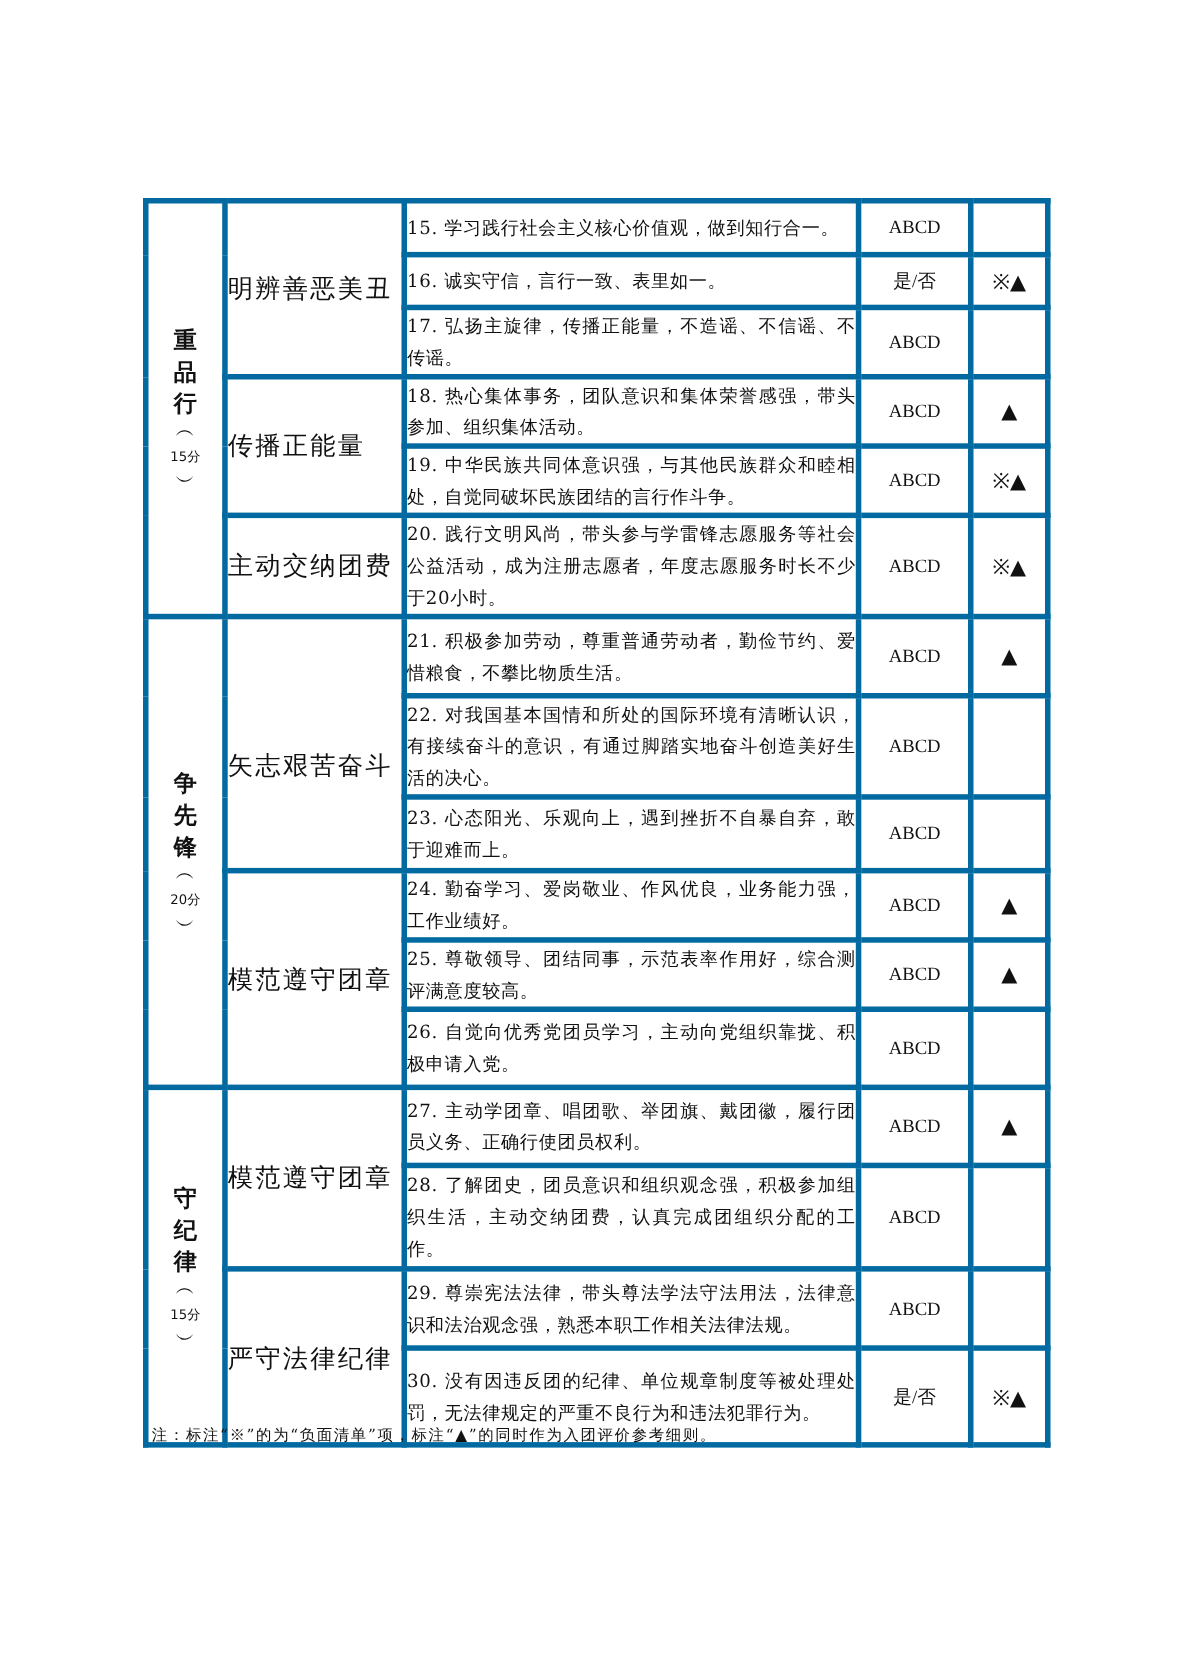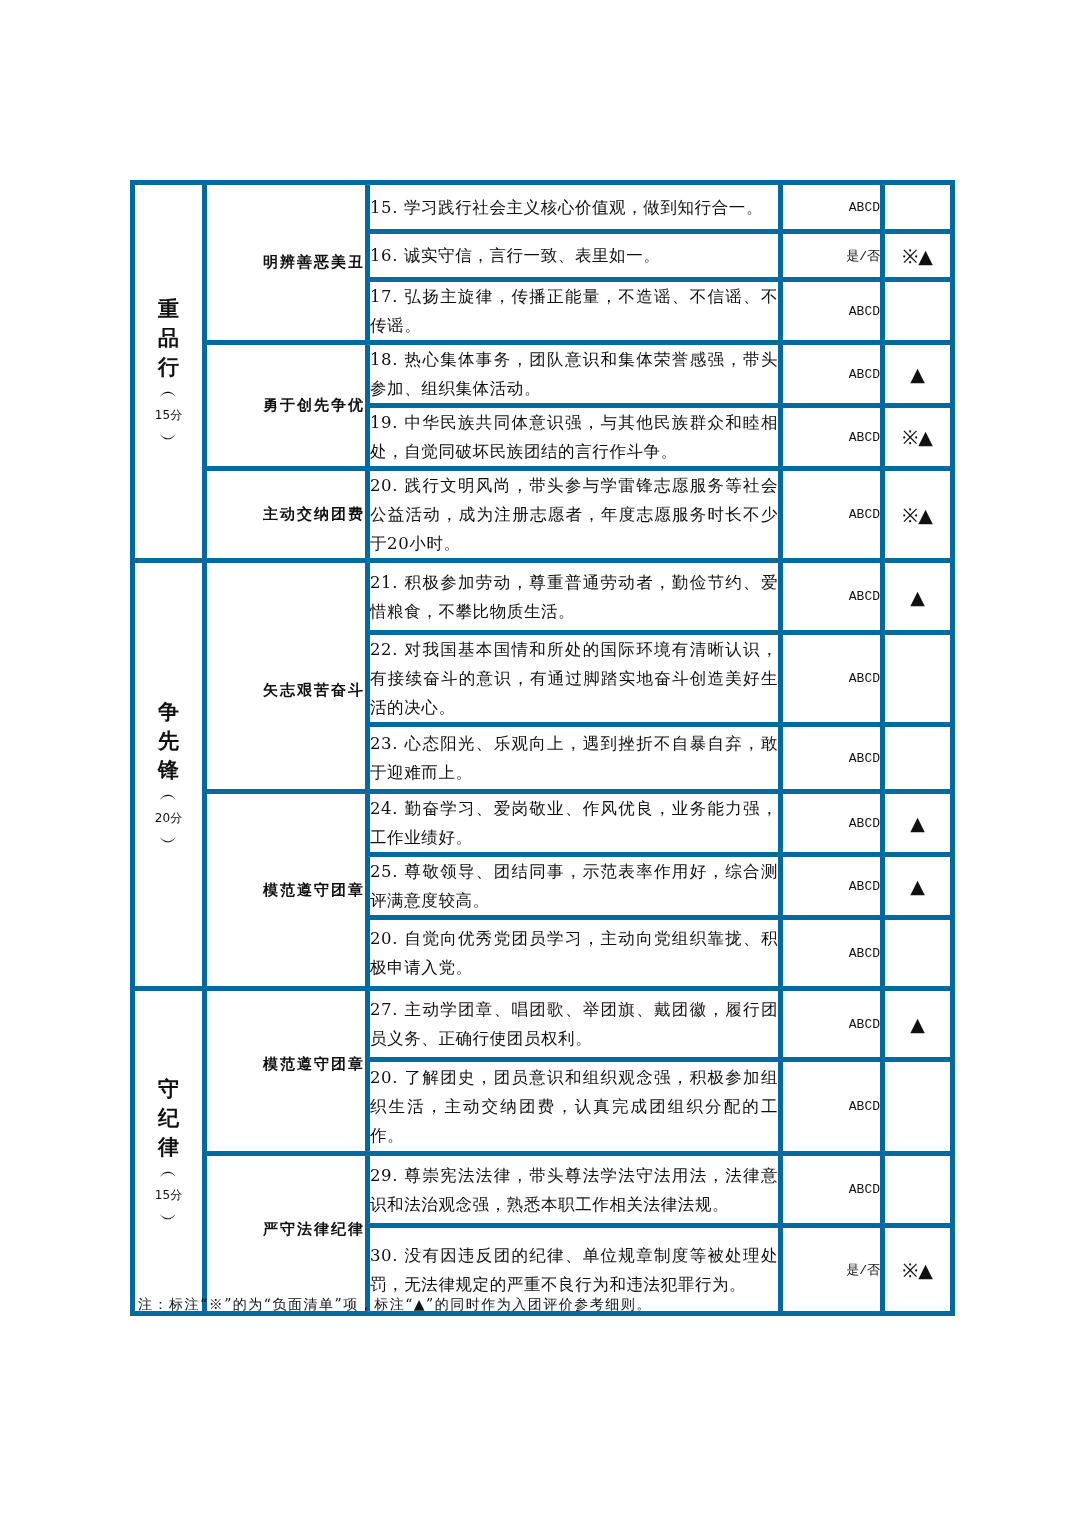--- a/index.html
+++ b/index.html
@@ -6,25 +6,25 @@
   body { width:1080px; height:1527px; position:relative; overflow:hidden;
          font-family:"DejaVu Serif","Liberation Serif",serif; color:#111; }
   table.grid { position:absolute; left:130px; top:180px; border-collapse:collapse;
                table-layout:fixed; width:820px; }
   table.grid td { border:5px solid #0369a1; padding:0; vertical-align:middle; }
   .cat { text-align:center; font-size:21px; line-height:29px; font-weight:bold;
          font-family:"DejaVu Sans","Liberation Sans",sans-serif; }
   .cat .ch { display:block; }
   .cat .paren { display:block; font-weight:normal; font-size:18px; line-height:18px; }
   .cat .score { display:block; font-weight:normal; font-size:12px; line-height:30px; white-space:nowrap;}
-  .sub { text-align:right; font-size:15px; letter-spacing:2px;font-weight:bold; }
+  .sub { text-align:left; font-size:23px; letter-spacing:2px; }
   .sub.top { vertical-align:top; padding-top:118px; }
   .sub.topb { vertical-align:top; padding-top:64px; }
   .item { font-size:16.5px; line-height:29px; padding:0 8px 0 10px; text-align:justify; letter-spacing:0.6px; }
-  .grade { text-align:right; font-size:13px; font-family:Liberation Mono, monospace; }
+  .grade { text-align:center; font-size:17px; font-family:Liberation Serif, serif; }
   .mark { text-align:center; font-size:19px; }
   .note { position:absolute; left:138px; top:1296px; font-size:14px; letter-spacing:1.5px; white-space:nowrap; }
 </style>
 </head>
 <body>
 
 <table class="grid">
   <colgroup>
     <col style="width:72px">
       <col style="width:163px">
@@ -52,21 +52,21 @@
       <td class="item">16. 诚实守信，言行一致、表里如一。</td>
       <td class="grade">是/否</td>
       <td class="mark">※▲</td>
     </tr>
     <tr style="height:58px">
       <td class="item">17. 弘扬主旋律，传播正能量，不造谣、不信谣、不传谣。</td>
       <td class="grade">ABCD</td>
       <td class="mark"></td>
     </tr>
     <tr style="height:59px">
-      <td class="sub" rowspan="2">勇于创先争优</td>
+      <td class="sub" rowspan="2">传播正能量</td>
       <td class="item">18. 热心集体事务，团队意识和集体荣誉感强，带头参加、组织集体活动。</td>
       <td class="grade">ABCD</td>
       <td class="mark">▲</td>
     </tr>
     <tr style="height:63px">
       <td class="item">19. 中华民族共同体意识强，与其他民族群众和睦相处，自觉同破坏民族团结的言行作斗争。</td>
       <td class="grade">ABCD</td>
       <td class="mark">※▲</td>
     </tr>
     <tr style="height:88px">
@@ -105,41 +105,41 @@
       <td class="item">24. 勤奋学习、爱岗敬业、作风优良，业务能力强，工作业绩好。</td>
       <td class="grade">ABCD</td>
       <td class="mark">▲</td>
     </tr>
     <tr style="height:59px">
       <td class="item">25. 尊敬领导、团结同事，示范表率作用好，综合测评满意度较高。</td>
       <td class="grade">ABCD</td>
       <td class="mark">▲</td>
     </tr>
     <tr style="height:71px">
-      <td class="item">20. 自觉向优秀党团员学习，主动向党组织靠拢、积极申请入党。</td>
+      <td class="item">26. 自觉向优秀党团员学习，主动向党组织靠拢、积极申请入党。</td>
       <td class="grade">ABCD</td>
       <td class="mark"></td>
     </tr>
 
     <tr style="height:71px">
       <td class="cat" rowspan="4">
         <span class="ch">守</span>
         <span class="ch">纪</span>
         <span class="ch">律</span>
         <span class="paren">︵</span>
         <span class="score">15分</span>
         <span class="paren">︶</span>
       </td>
       <td class="sub topb" rowspan="2">模范遵守团章</td>
       <td class="item">27. 主动学团章、唱团歌、举团旗、戴团徽，履行团员义务、正确行使团员权利。</td>
       <td class="grade">ABCD</td>
       <td class="mark">▲</td>
     </tr>
     <tr style="height:94px">
-      <td class="item">20. 了解团史，团员意识和组织观念强，积极参加组织生活，主动交纳团费，认真完成团组织分配的工作。</td>
+      <td class="item">28. 了解团史，团员意识和组织观念强，积极参加组织生活，主动交纳团费，认真完成团组织分配的工作。</td>
       <td class="grade">ABCD</td>
       <td class="mark"></td>
     </tr>
     <tr style="height:72px">
       <td class="sub topb" rowspan="2">严守法律纪律</td>
       <td class="item">29. 尊崇宪法法律，带头尊法学法守法用法，法律意识和法治观念强，熟悉本职工作相关法律法规。</td>
       <td class="grade">ABCD</td>
       <td class="mark"></td>
     </tr>
     <tr style="height:88px">

